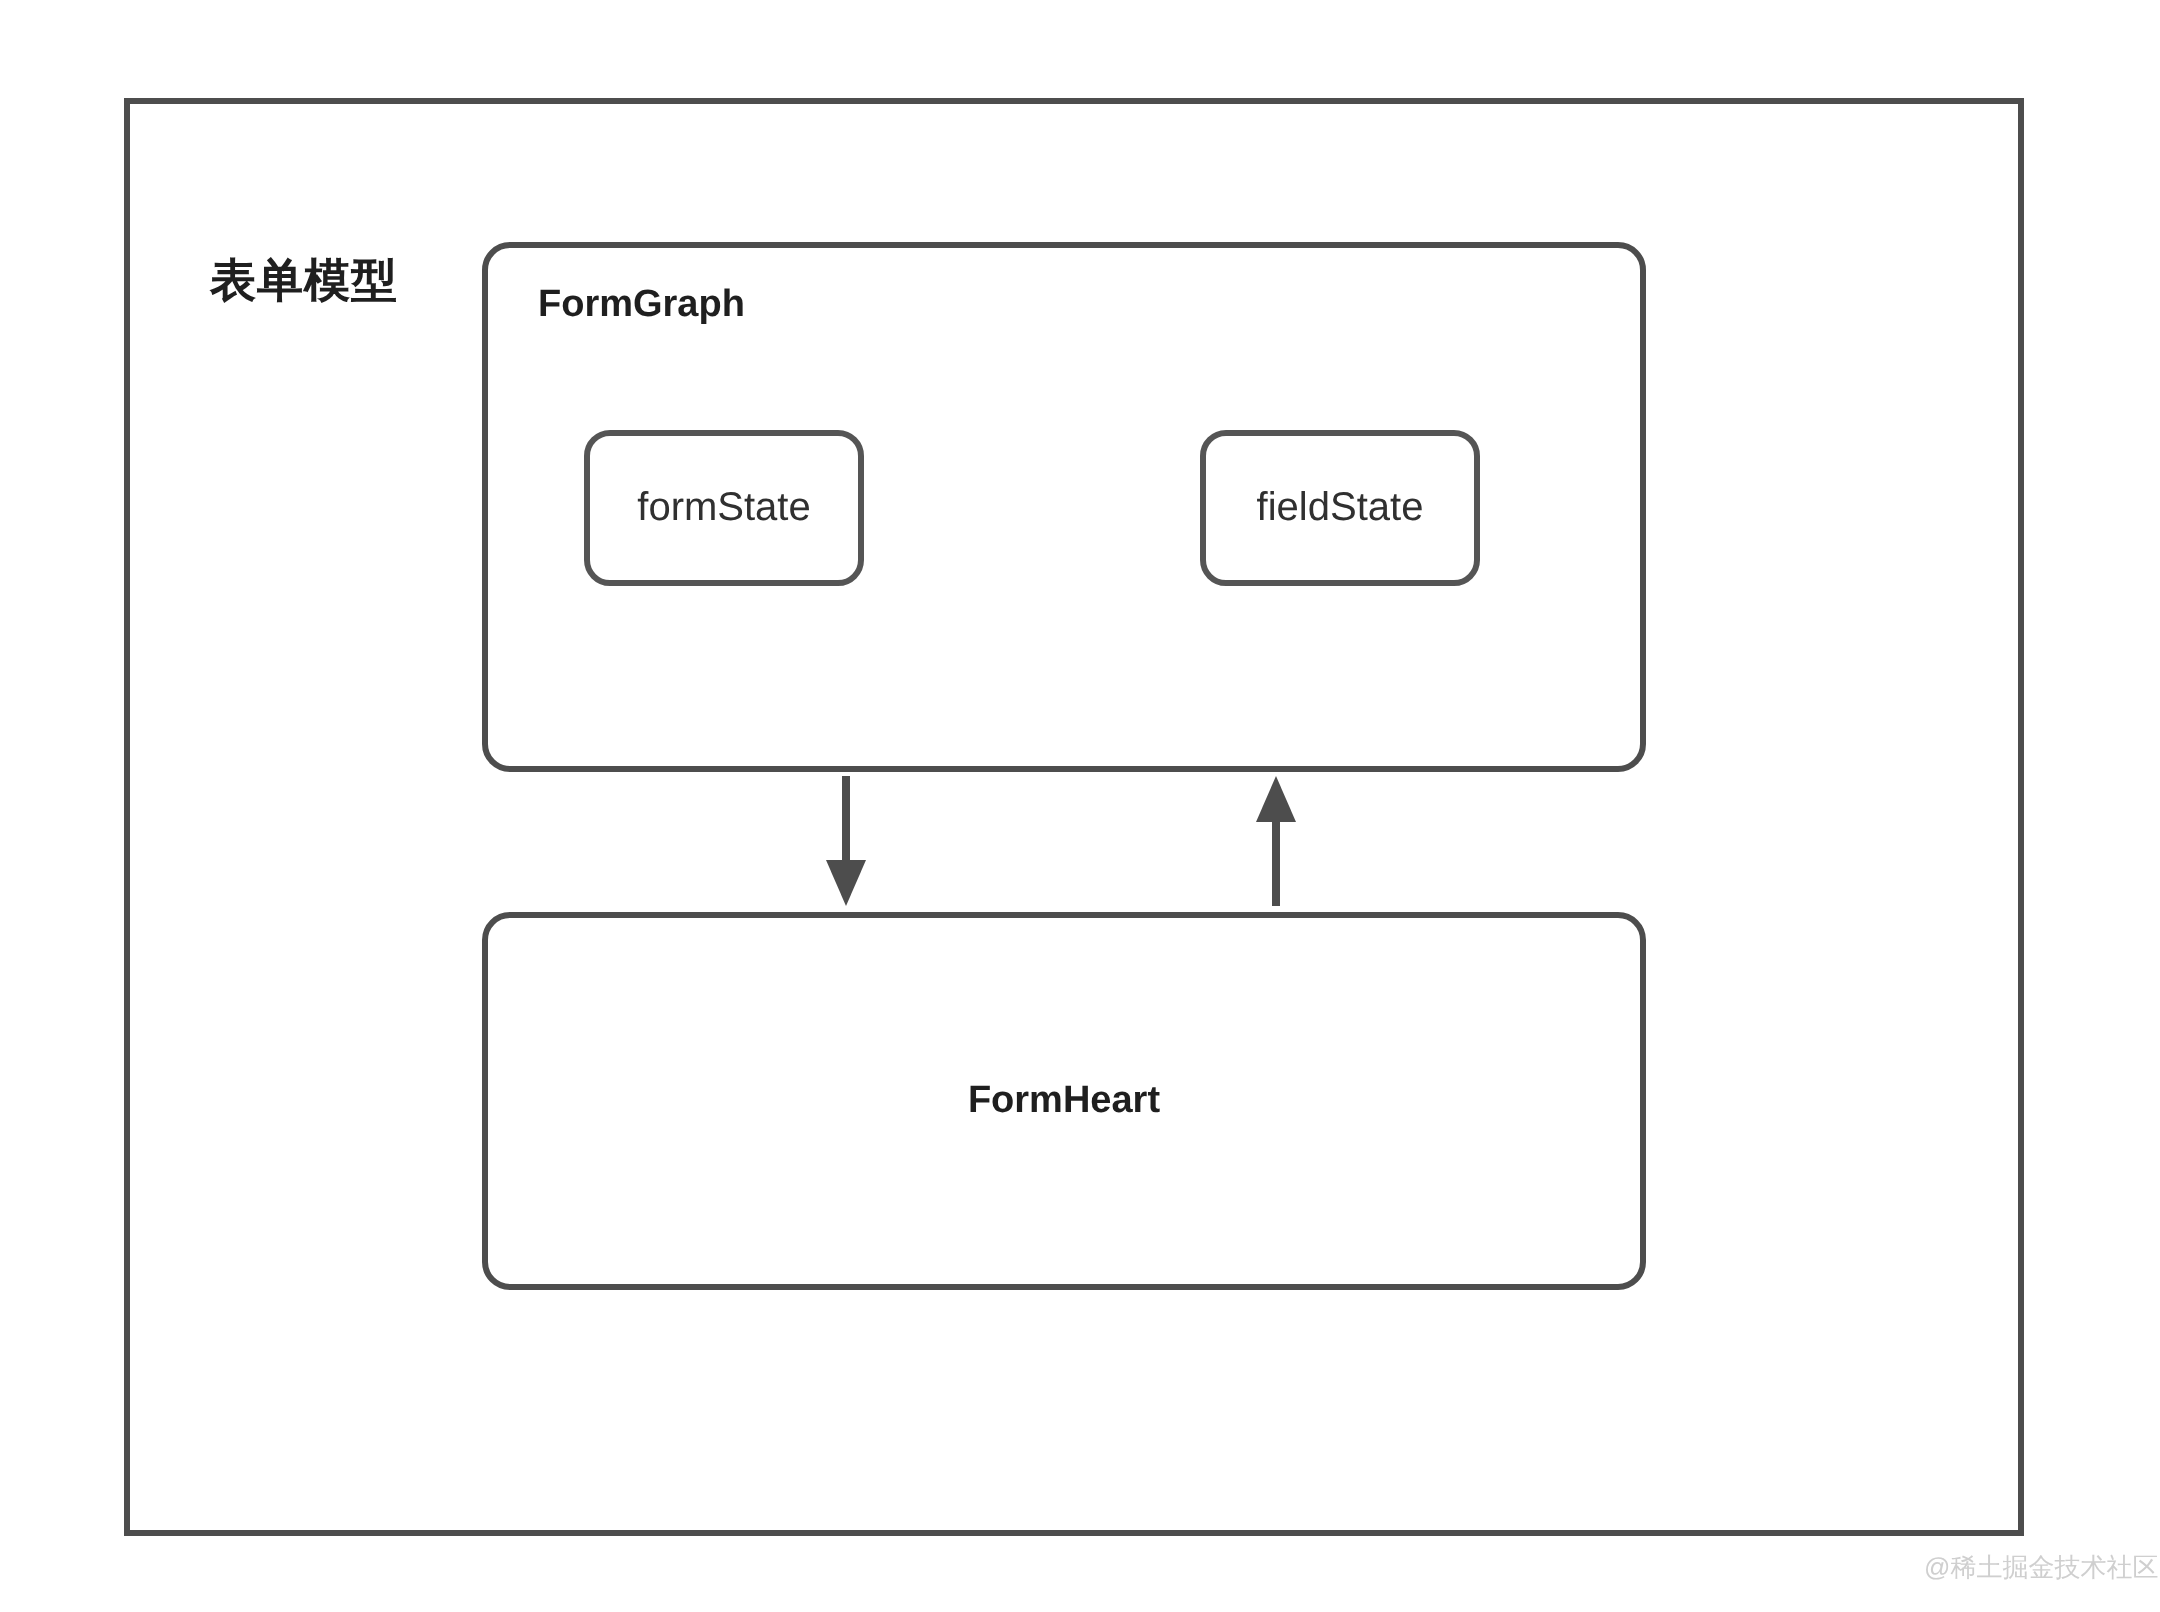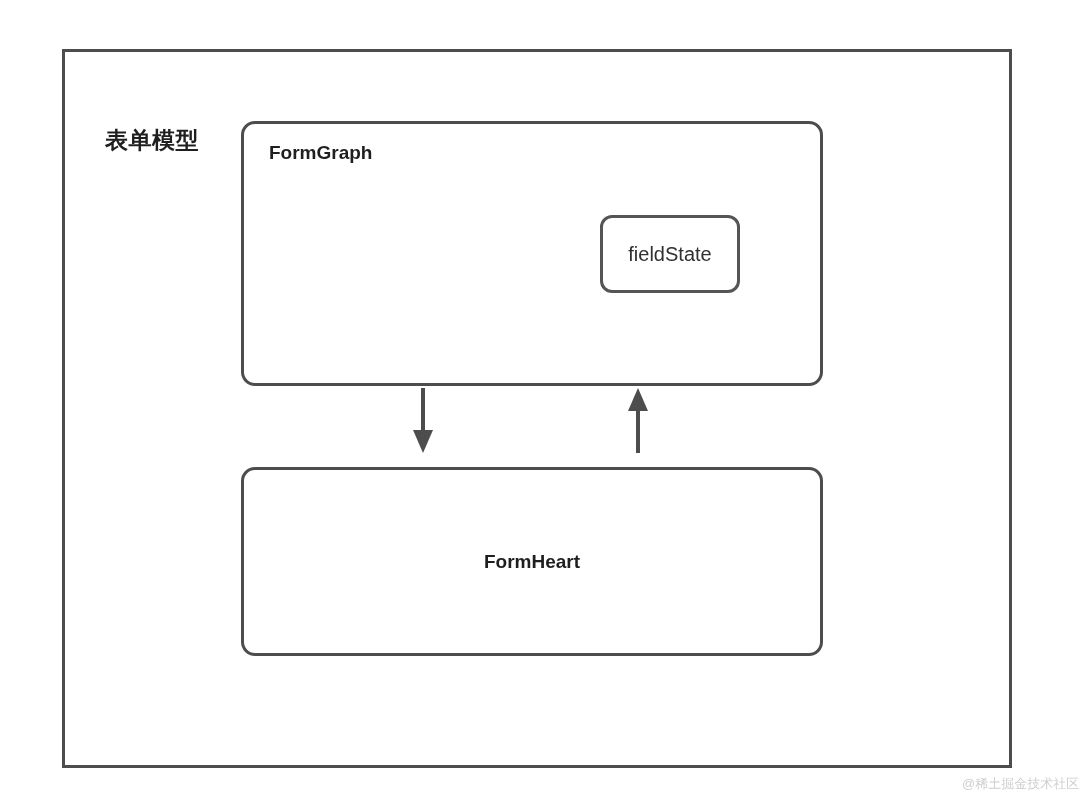--- a/index.html
+++ b/index.html
@@ -89,38 +89,36 @@
     top: 215px;
     width: 140px;
     height: 78px;
   }
 
   .node-fieldstate {
     left: 600px;
     top: 215px;
     width: 140px;
     height: 78px;
-    border-radius: 12px;
   }
 
   
   .formheart-box {
     position: absolute;
     left: 241px;
     top: 456px;
     width: 582px;
     height: 189px;
     box-sizing: border-box;
     border: 3px solid #4d4d4d;
     border-radius: 14px;
     background: #ffffff;
     display: flex;
     align-items: center;
     justify-content: center;
-    margin-top: 11px;
   }
 
   .formheart-label {
     font-size: 19px;
     font-weight: bold;
     color: #1f1f1f;
   }
 
   
   .arrows-svg {
@@ -219,20 +217,23 @@
 <body>
 
 <div id="canvas">
 
   <div class="outer-box"></div>
   <div class="outer-title">表单模型</div>
 
   <div class="formgraph-box"></div>
   <div class="formgraph-title">FormGraph</div>
 
+  <div class="state-node node-formstate">
+    <span>formState</span>
+  </div>
 
   <div class="state-node node-fieldstate">
     <span>fieldState</span>
   </div>
 
   <svg class="arrows-svg" viewBox="0 0 1080 806">
     <g>
       <line x1="423" y1="388" x2="423" y2="437" stroke="#4d4d4d" stroke-width="4"></line>
       <polygon points="423,453 413,430 433,430" fill="#4d4d4d"></polygon>
     </g>

